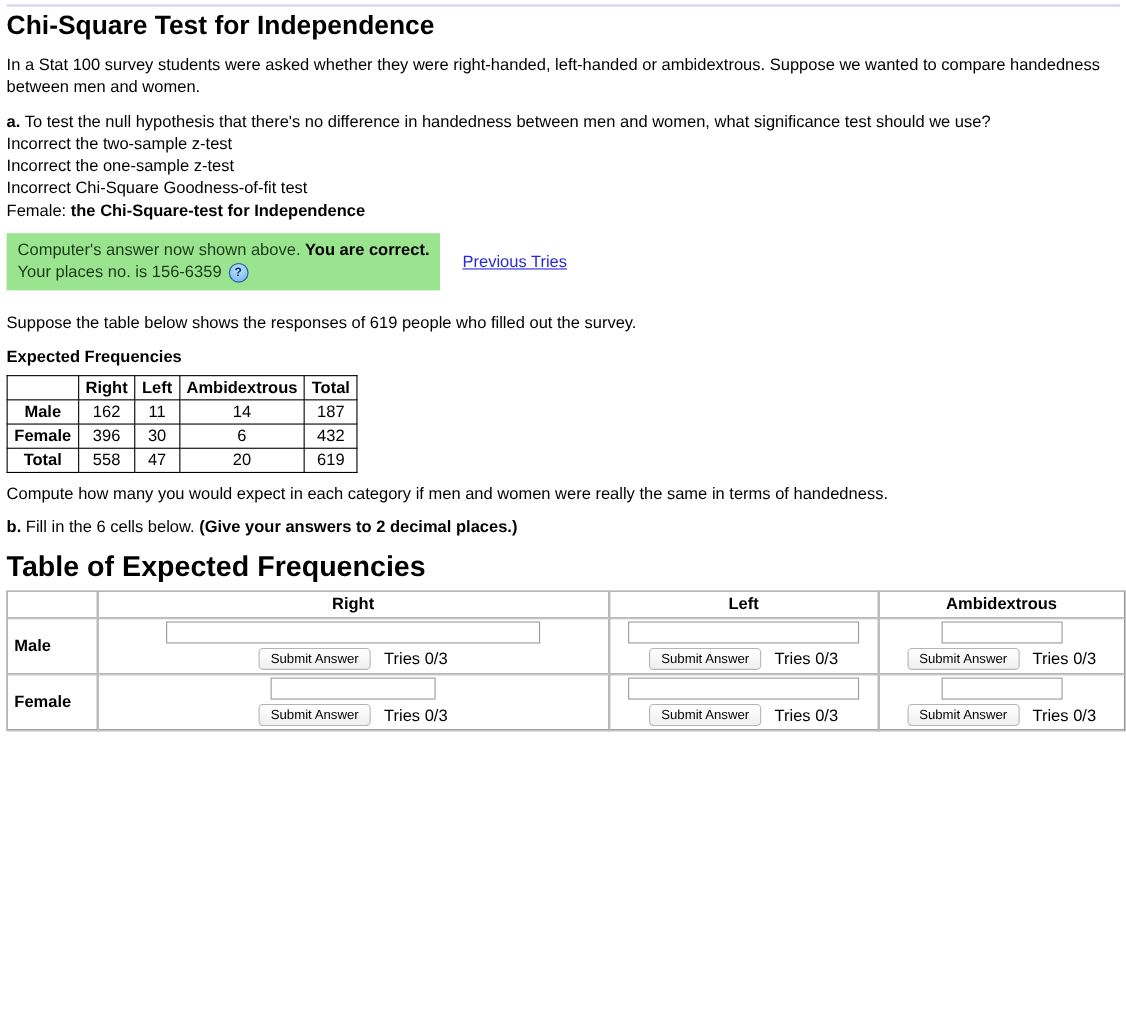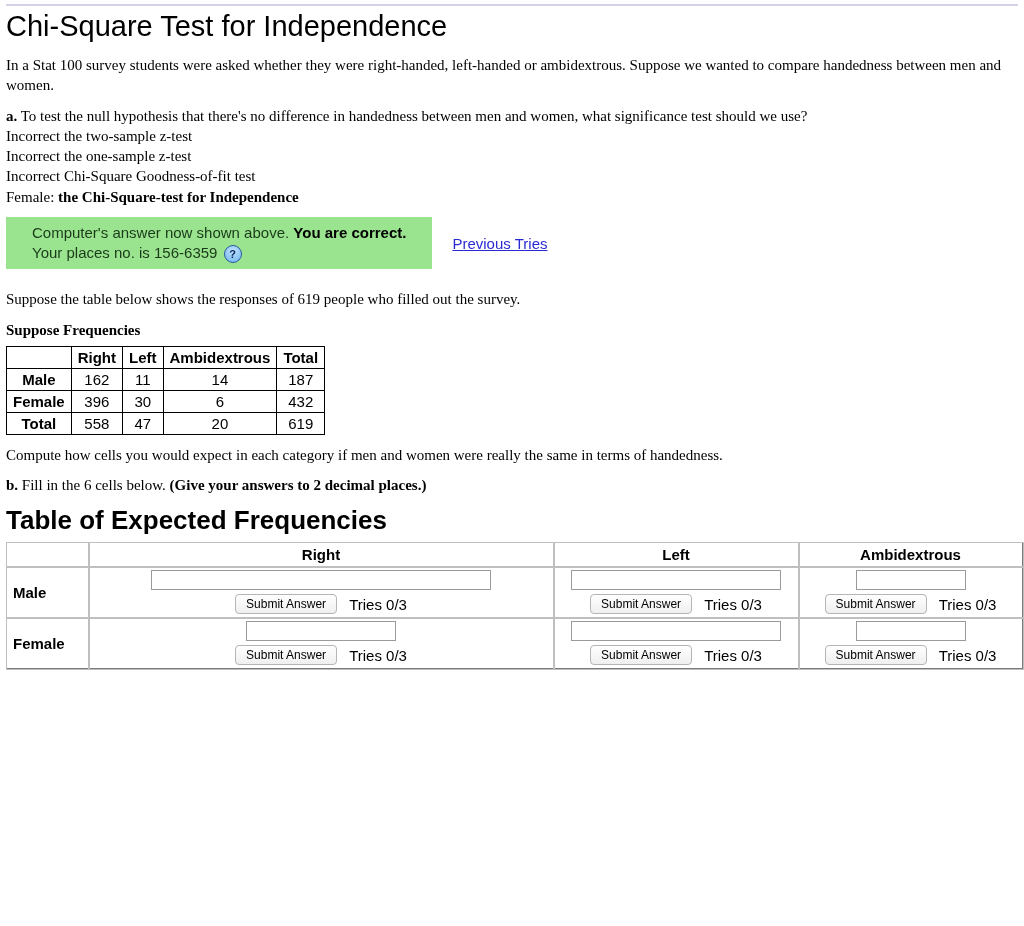--- a/index.html
+++ b/index.html
@@ -11,40 +11,40 @@
     width: 1024px;
     box-sizing: border-box;
     background: #fff;
   }
   .top-rule {
     border-top: 2px solid #d6d0e8;
     margin-bottom: 2px;
   }
   h1.page-title {
     font-family: Verdana, Geneva, sans-serif;
-    font-size: 29px;
-    font-weight: normal;
+    font-size: 24px;
+    font-weight: bold;
     margin: 4px 0 12px 0;
   }
   h2.section-title {
     font-family: Verdana, Geneva, sans-serif;
     font-size: 26px;
     font-weight: bold;
     margin: 10px 0 6px 0;
   }
-  p { margin: 10px 0; line-height: 1.35; font-family: Liberation Serif, serif; }
+  p { margin: 10px 0; line-height: 1.35; }
   .bold { font-weight: bold; }
   .feedback-row {
     display: flex;
     align-items: center;
     margin: 10px 0 20px 0;
   }
   .feedback-box {
     background: #9be48f;
-    padding: 6px 26px;
+    padding: 6px 10px;
     color: #1a3a1a;
     font-size: 15px;
     line-height: 1.35;
   }
   .feedback-box .bold { color: #000; }
   .help-icon {
     display: inline-flex;
     width: 16px; height: 16px;
     border-radius: 50%;
     border: 1px solid #2a5aa0;
@@ -154,21 +154,21 @@
   <div class="feedback-box">
     <span>Computer's answer now shown above. </span><span class="bold">You are correct.</span><br>
     <span>Your places no. is </span><span>156-6359</span>
     <span class="help-icon">?</span>
   </div>
   <a href="#" class="prev-tries">Previous Tries</a>
 </div>
 
 <p>Suppose the table below shows the responses of 619 people who filled out the survey.</p>
 
-<p class="bold" style="margin-bottom:4px;">Suppose Frequencies</p>
+<p class="bold" style="margin-bottom:4px;">Expected Frequencies</p>
 
 <table class="obs">
   <tbody>
       <tr>
     <th></th>
     <th>Right</th>
     <th>Left</th>
     <th>Ambidextrous</th>
     <th>Total</th>
   </tr>
@@ -189,21 +189,21 @@
   <tr>
     <td class="rowhead">Total</td>
     <td>558</td>
     <td>47</td>
     <td>20</td>
     <td>619</td>
   </tr>
 </tbody>
   </table>
 
-<p>Compute how cells you would expect in each category if men and women were really the same in terms of handedness.</p>
+<p>Compute how many you would expect in each category if men and women were really the same in terms of handedness.</p>
 
 <p>
   <span class="bold">b.</span><span> Fill in the 6 cells below. </span><span class="bold">(Give your answers to 2 decimal places.)</span>
 </p>
 
 <h2 class="section-title">Table of Expected Frequencies</h2>
 
 <table class="exp">
   <colgroup>
     <col class="col-row">

